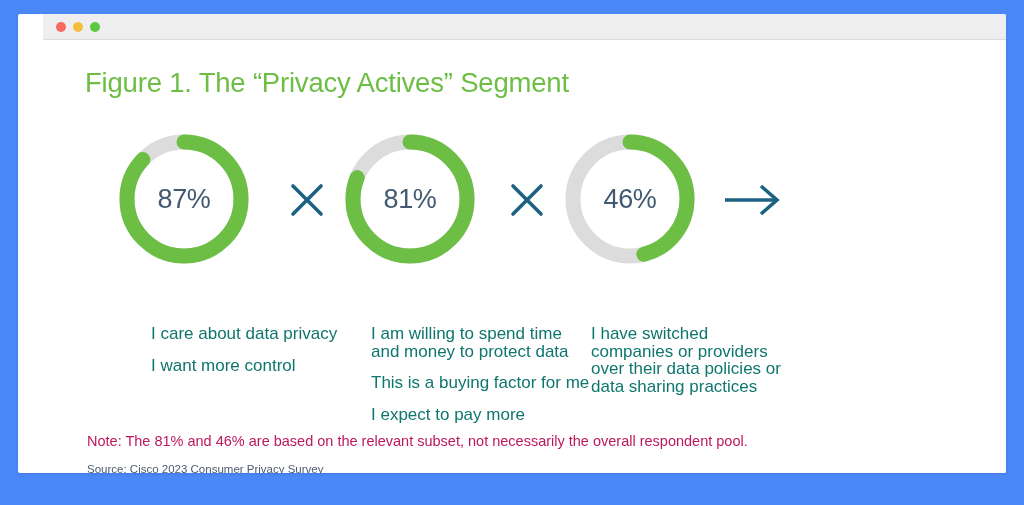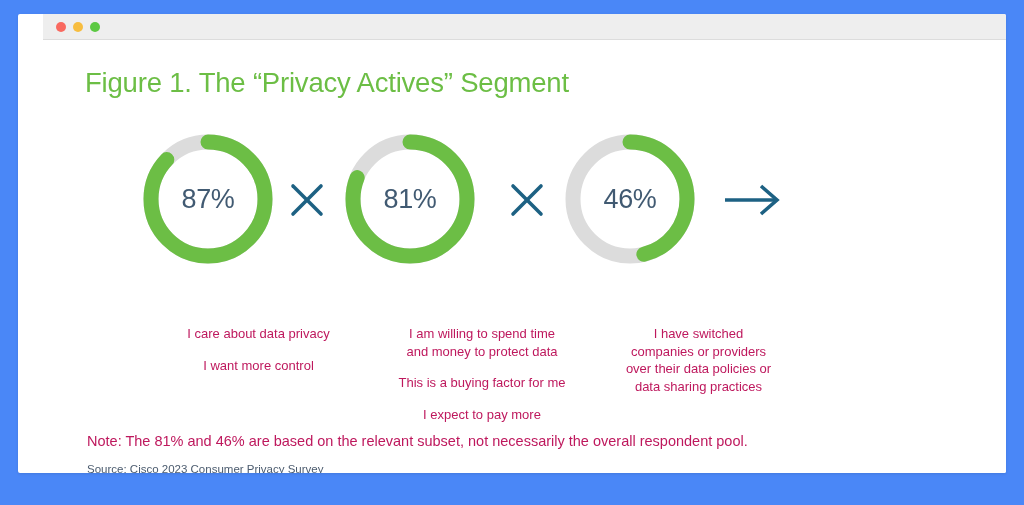--- a/index.html
+++ b/index.html
@@ -71,21 +71,21 @@
     width: 900px;
     height: 146px;
   }
 
   .donut-cell {
     position: absolute;
     top: 0;
     width: 146px;
     height: 146px;
   }
-  .donut-cell.c0 { left: 48px; text-align: right; }
+  .donut-cell.c0 { left: 24px; text-align: right; }
   .donut-cell.c1 { left: 250px; }
   .donut-cell.c2 { left: 470px; }
   .donut-cell.c3 { left: 692px; }
 
   .donut-cell svg { display: block; width: 146px; height: 146px; }
 
   .donut-label {
     position: absolute;
     left: 0; top: 0;
     width: 146px; height: 146px;
@@ -145,26 +145,25 @@
   .col {
     position: absolute;
     top: 0;
     width: 215px;
   }
   .col.k0 { left: 64px; }
   .col.k1 { left: 284px; width: 222px; }
   .col.k2 { left: 504px; width: 215px; }
 
   .col p {
-    font-size: 13px;
+    font-size: 17px;
     line-height: 17.5px;
-    color: #be185d;
+    color: #0f766e;
     margin-bottom: 14px;
     white-space: pre-line;
-    text-align: center;
   }
   .col p:last-child { margin-bottom: 0; }
 
   
   .note {
     position: absolute;
     left: 44px;
     top: 393px;
     font-size: 14.5px;
     color: #be185d;

